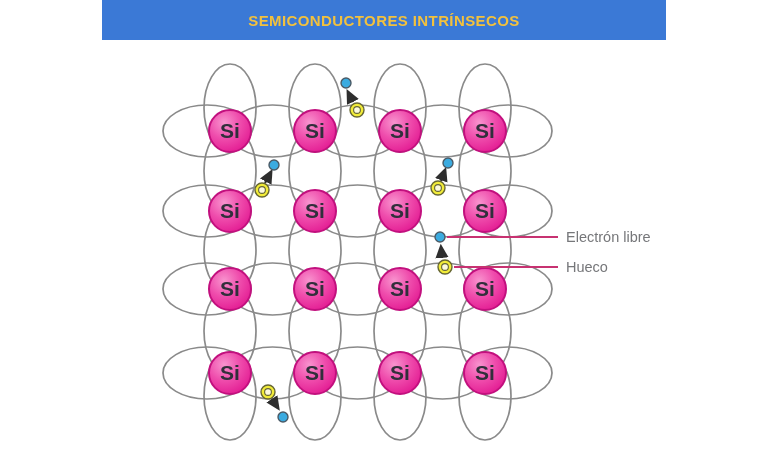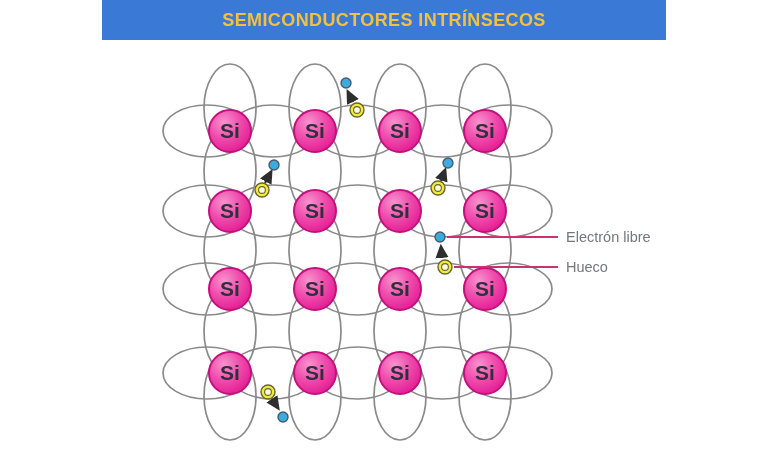--- a/index.html
+++ b/index.html
@@ -1,21 +1,21 @@
 <!DOCTYPE html>
 <html><head>
 <meta charset="utf-8">
 <style>
   html,body{margin:0;padding:0;}
   body{width:768px;height:461px;background:#ffffff;overflow:hidden;
        font-family:"Liberation Sans", sans-serif;}
   .page{position:relative;width:768px;height:461px;background:#ffffff;}
   .banner{position:absolute;left:102px;top:0;width:564px;height:40px;
           background:#3B79D6;display:flex;align-items:center;justify-content:center;}
-  .banner h1{margin:0;font-size:18px;font-weight:bold;color:#F2C13E;
+  .banner h1{margin:0;font-size:15px;font-weight:bold;color:#F2C13E;
              letter-spacing:0.4px;white-space:nowrap;}
   svg.diagram{position:absolute;left:0;top:0;width:768px;height:461px;}
   .legend-text{font-size:14.5px;fill:#76777A;}
 </style>
 </head>
 <body>
 
 <div class="page">
 
   <header class="banner">

